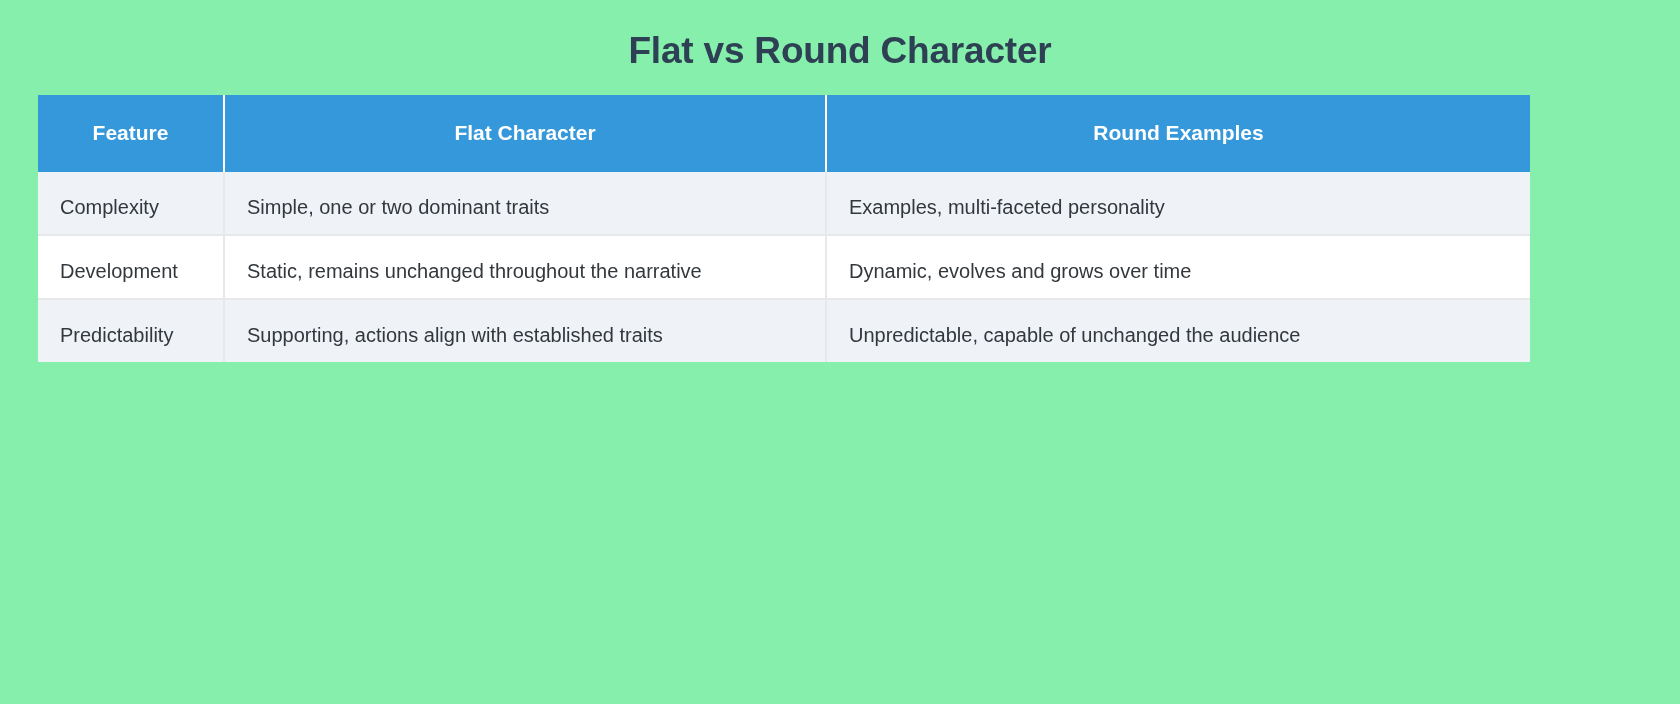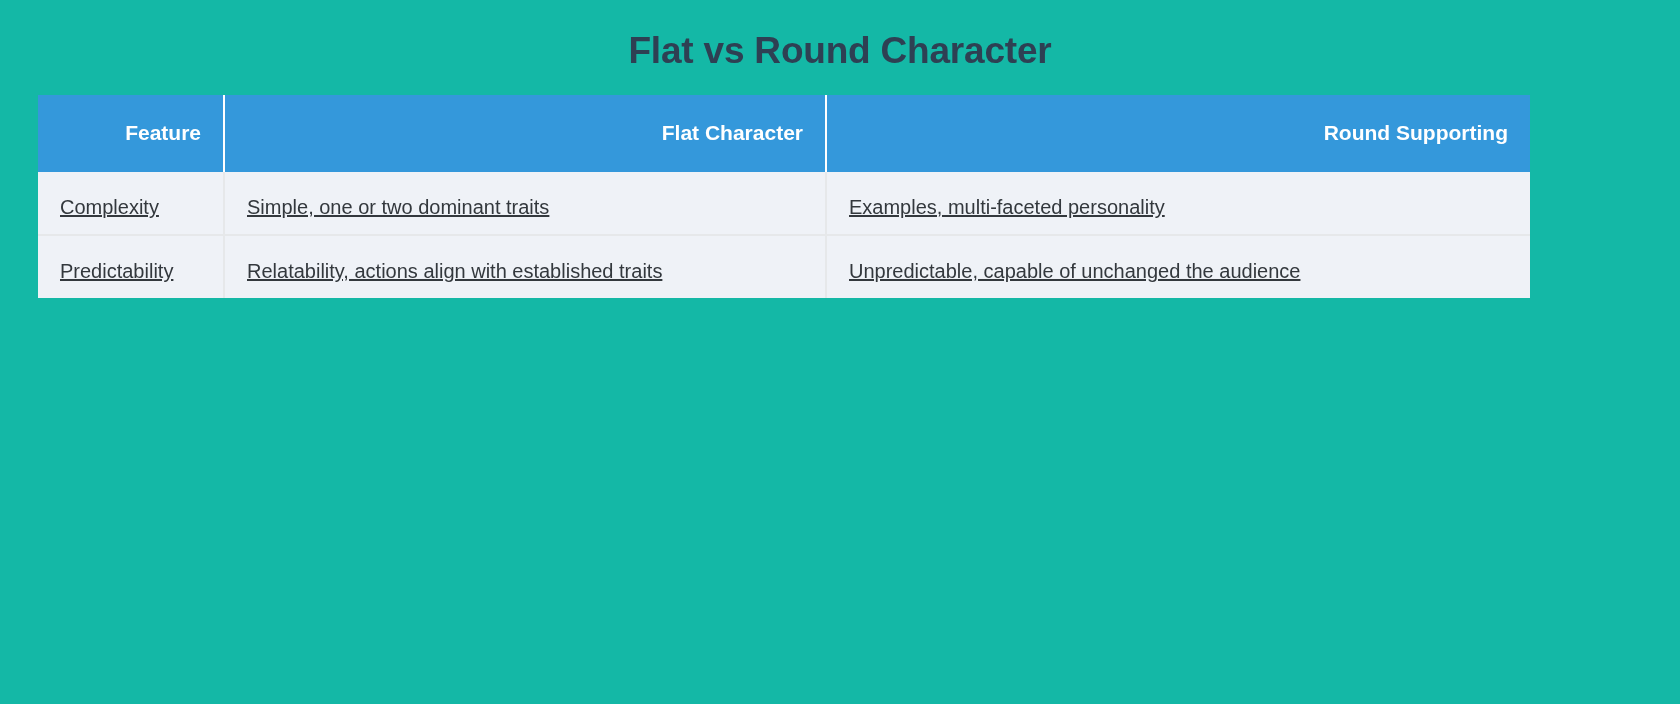--- a/index.html
+++ b/index.html
@@ -13,21 +13,21 @@
     height: 704px;
     font-family: "Liberation Sans", sans-serif;
     overflow: hidden;
   }
   .page {
     width: 1680px;
     height: 704px;
     box-sizing: border-box;
     padding: 0;
     position: relative;
-    background: #14b8a6;
+    background: #86efac;
   }
   .page-title {
     text-align: center;
     font-size: 37px;
     font-weight: bold;
     color: #2e4053;
     letter-spacing: -0.2px;
     margin: 0;
     padding-top: 28px;
     padding-bottom: 0;
@@ -45,41 +45,40 @@
   }
   table.cmp col.c-feature   { width: 186px; }
   table.cmp col.c-flat      { width: 602px; }
   table.cmp col.c-round     { width: 704px; }
 
   table.cmp thead th {
     background: #3498db;
     color: #ffffff;
     font-size: 21px;
     font-weight: bold;
-    text-align: right;
+    text-align: center;
     padding: 26px 22px 27px 22px;
     vertical-align: middle;
     border-right: 2px solid #ffffff;
     box-sizing: border-box;
     white-space: nowrap;
   }
   table.cmp thead th:last-child {
     border-right: none;
   }
   table.cmp tbody td {
     font-size: 20px;
     color: #33383d;
     text-align: left;
     padding: 22px 22px 14px 22px;
     vertical-align: middle;
     border-bottom: 2px solid #e6e8ea;
     border-right: 2px solid #e6e8ea;
     box-sizing: border-box;
     line-height: 1.3;
-    text-decoration: underline;
   }
   table.cmp tbody td:last-child {
     border-right: none;
   }
   table.cmp tbody tr.odd td {
     background: #eff2f7;
   }
   table.cmp tbody tr.even td {
     background: #ffffff;
   }
@@ -98,31 +97,36 @@
     <table class="cmp">
       <colgroup>
         <col class="c-feature">
         <col class="c-flat">
         <col class="c-round">
       </colgroup>
       <thead>
         <tr>
           <th>Feature</th>
           <th>Flat Character</th>
-          <th>Round Supporting</th>
+          <th>Round Examples</th>
         </tr>
       </thead>
       <tbody>
         <tr class="odd">
           <td>Complexity</td>
           <td>Simple, one or two dominant traits</td>
           <td>Examples, multi-faceted personality</td>
         </tr>
+        <tr class="even">
+          <td>Development</td>
+          <td>Static, remains unchanged throughout the narrative</td>
+          <td>Dynamic, evolves and grows over time</td>
+        </tr>
         <tr class="odd">
           <td>Predictability</td>
-          <td>Relatability, actions align with established traits</td>
+          <td>Supporting, actions align with established traits</td>
           <td>Unpredictable, capable of unchanged the audience</td>
         </tr>
       </tbody>
     </table>
   </div>
 
 </div>
 
 </body></html>

